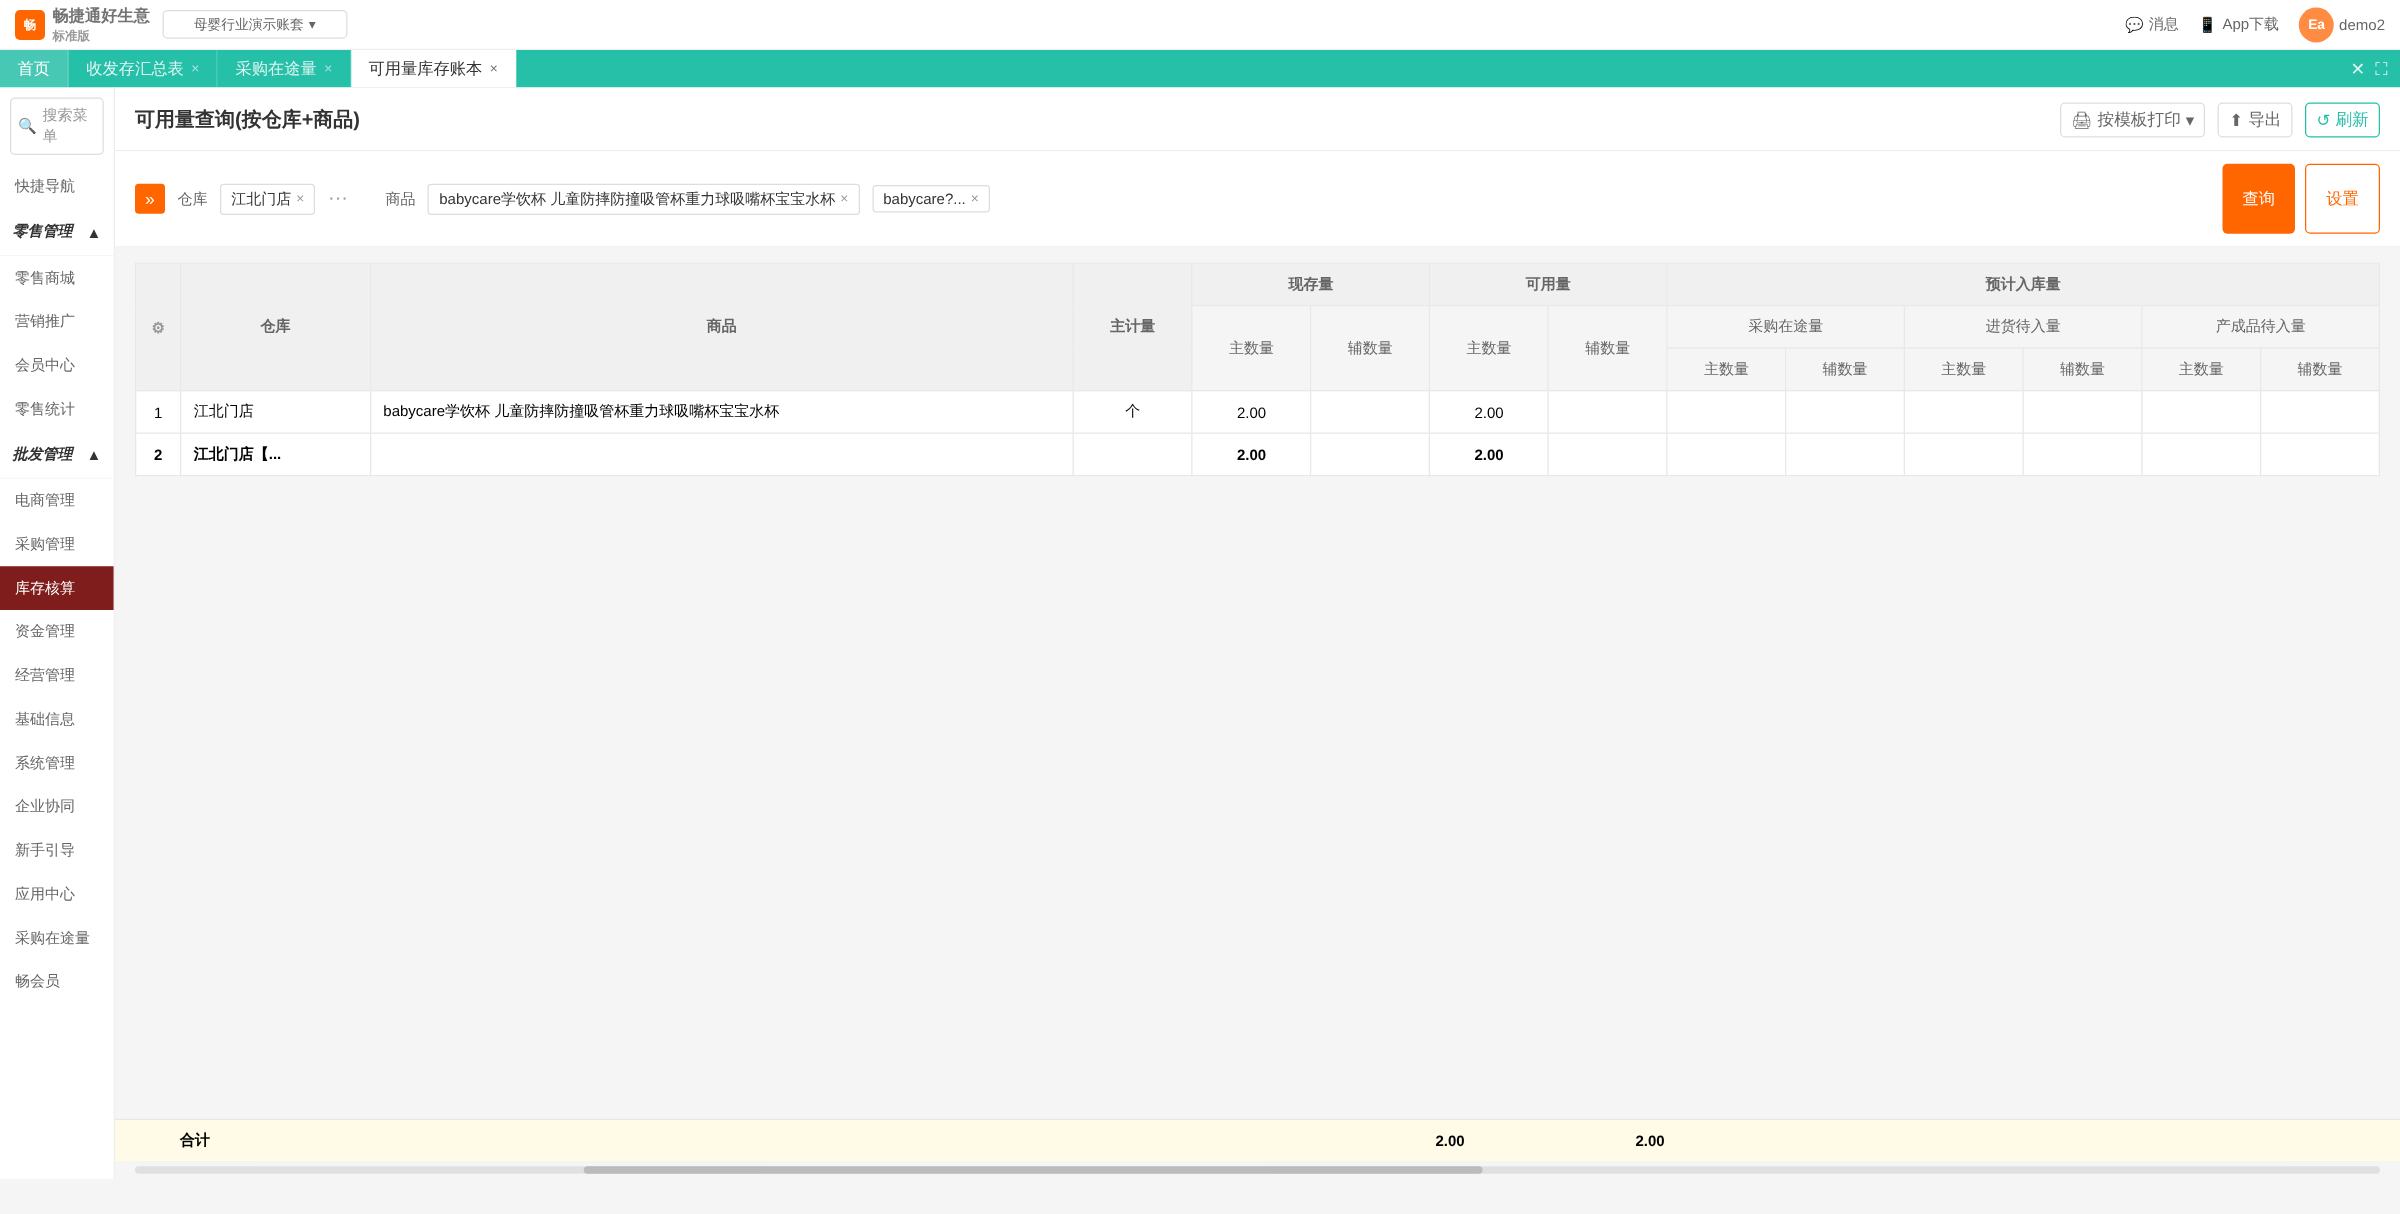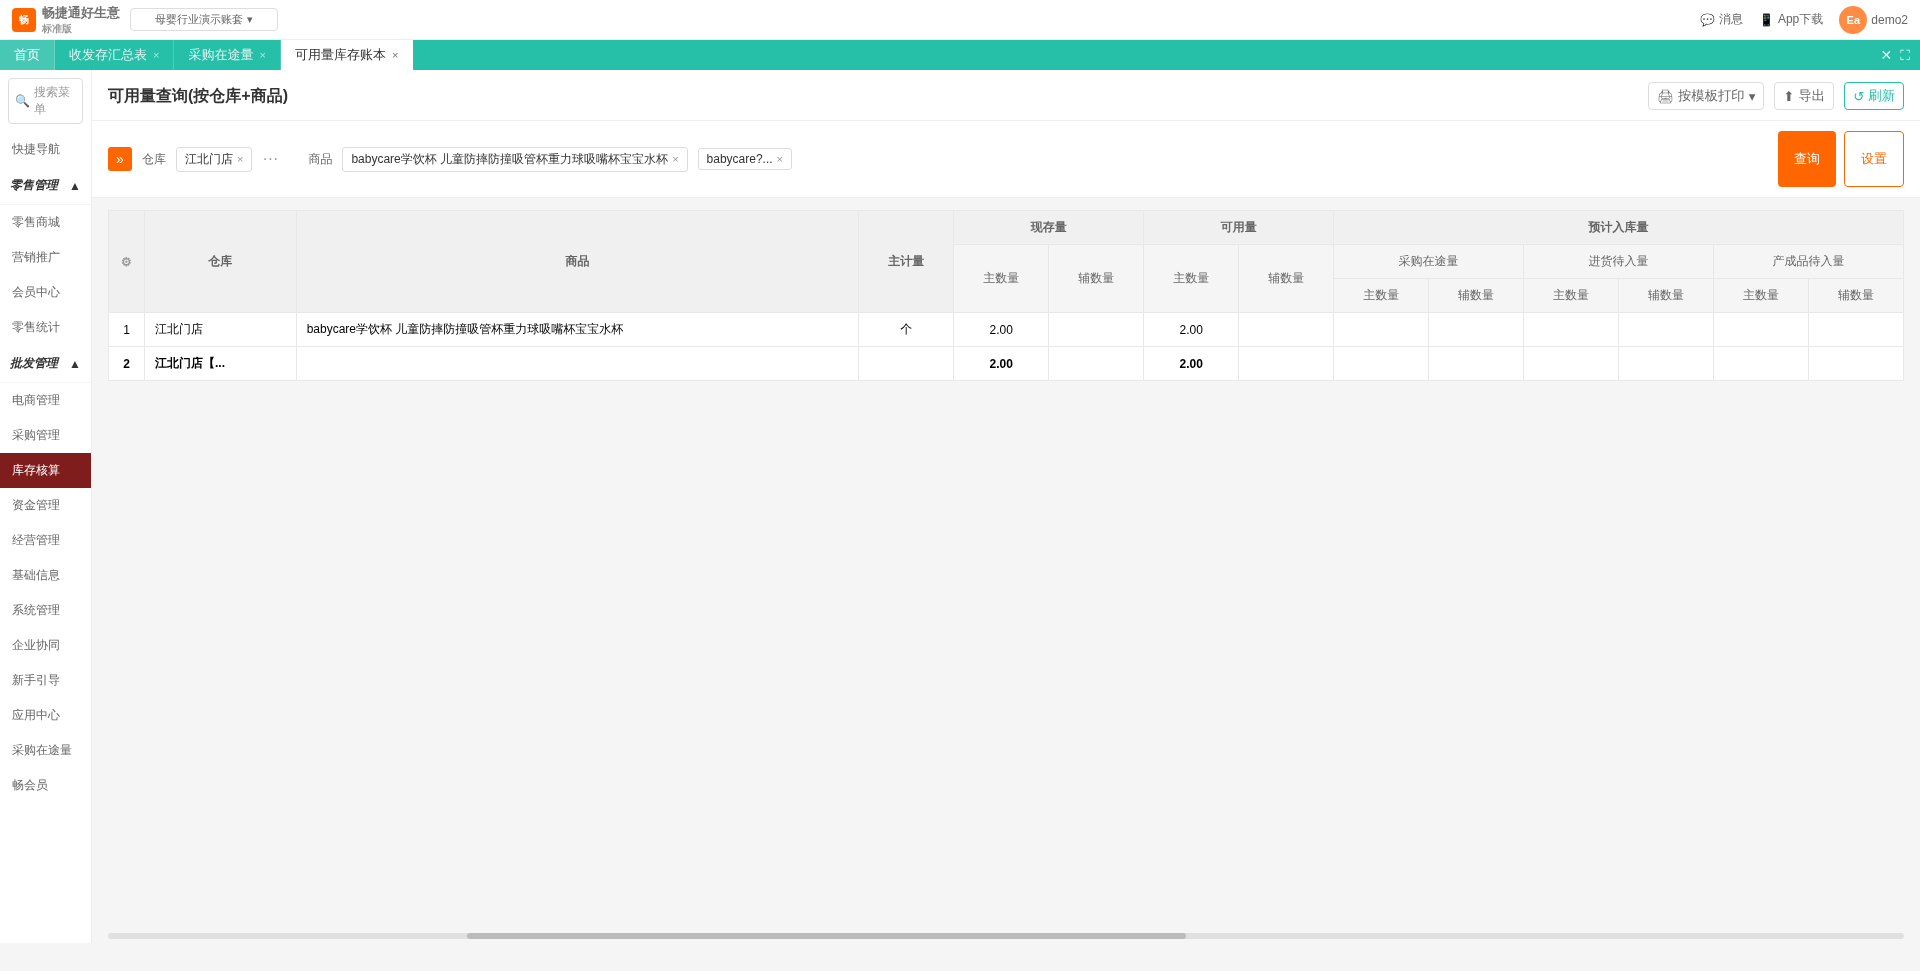--- a/index.html
+++ b/index.html
@@ -391,20 +391,42 @@
             <td><span></span></td>
             <td><span></span></td>
             <td><span></span></td>
             <td><span></span></td>
             <td><span></span></td>
           </tr>
         </tbody>
       </table>
     </div>
 
+    <div class="table-footer" style="background:#fffbe6;border-top:1px solid #e8e8e8;padding:8px 0 8px 16px;font-size:12px;">
+      <table style="width:100%;border-collapse:collapse;font-size:12px;font-weight:bold;">
+        <tbody>
+            <tr>
+          <td style="width:36px;border:none;"></td>
+          <td style="width:120px;border:none;">合计</td>
+          <td style="min-width:200px;border:none;"></td>
+          <td style="width:60px;border:none;"></td>
+          <td style="width:80px;text-align:center;border:none;">2.00</td>
+          <td style="width:80px;text-align:center;border:none;"></td>
+          <td style="width:80px;text-align:center;border:none;">2.00</td>
+          <td style="width:80px;text-align:center;border:none;"></td>
+          <td style="width:80px;text-align:center;border:none;"></td>
+          <td style="width:80px;text-align:center;border:none;"></td>
+          <td style="width:80px;text-align:center;border:none;"></td>
+          <td style="width:80px;text-align:center;border:none;"></td>
+          <td style="width:80px;text-align:center;border:none;"></td>
+          <td style="width:80px;text-align:center;border:none;"></td>
+        </tr>
+      </tbody>
+        </table>
+    </div>
 
     <div class="scrollbar-area">
       <div class="scrollbar-track">
         <div class="scrollbar-thumb"></div>
       </div>
     </div>
   </div>
 </div>
 
 </body></html>

